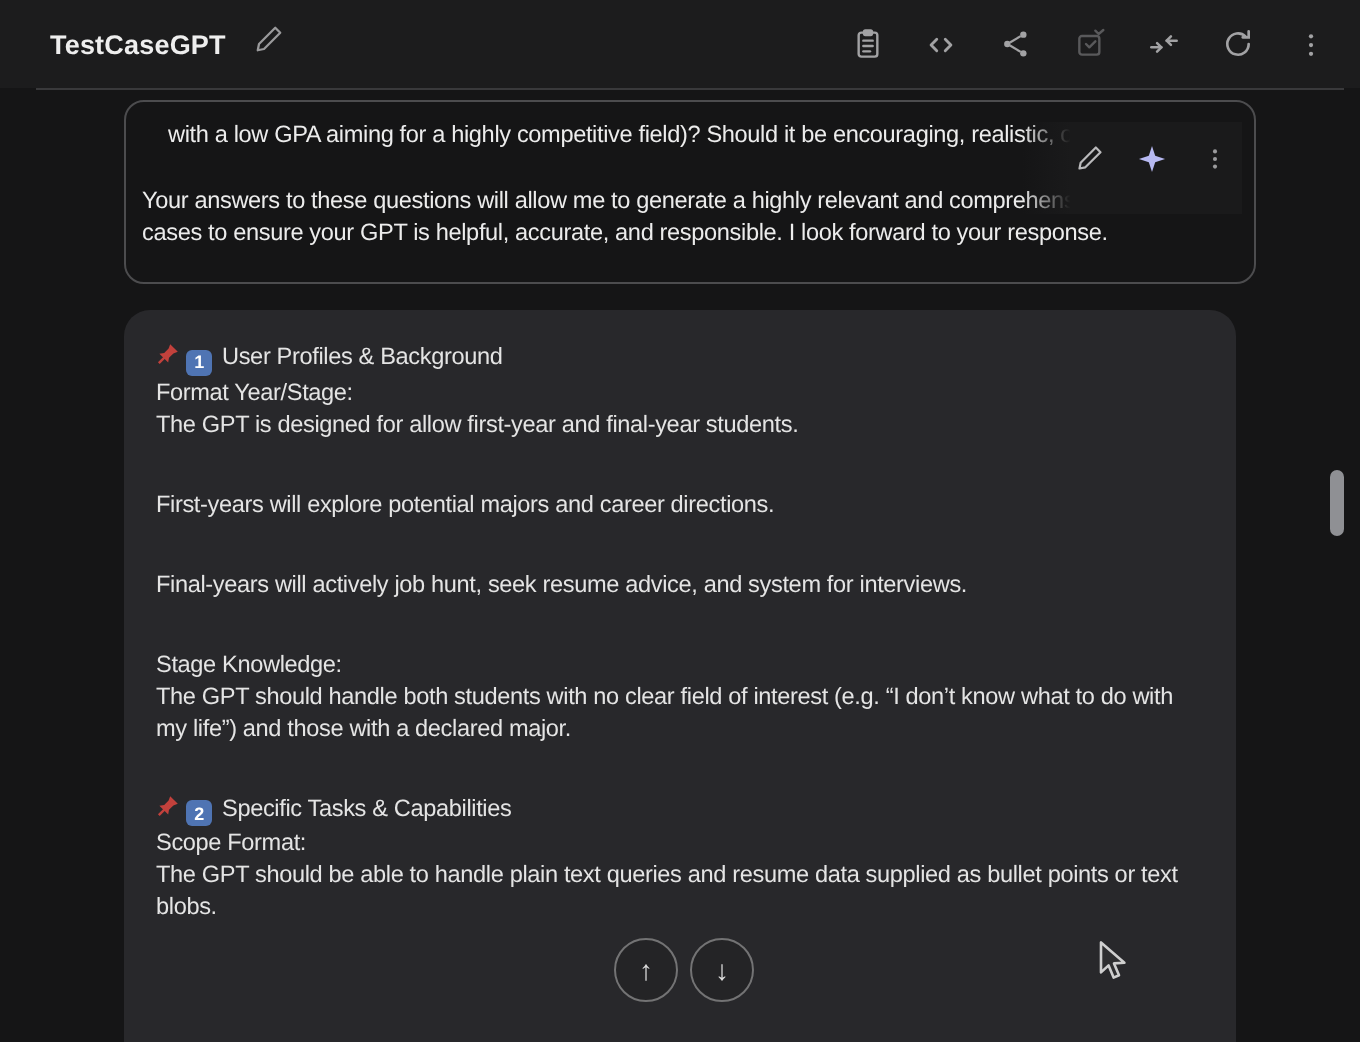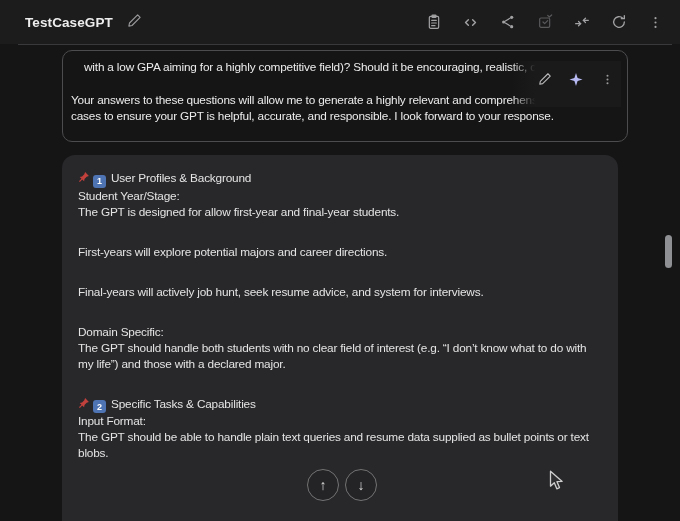--- a/index.html
+++ b/index.html
@@ -167,39 +167,39 @@
     </div>
   </div>
 </div>
 
 <div class="user-card" id="user-card">
     <div class="block">
       <div class="line"><svg class="pin-icon" width="12" height="12" viewBox="0 0 12 12">
           <path d="M7.1 1.1 L10.9 4.9 L8.7 5.7 L6.5 7.9 L6.1 10.3 L1.7 5.9 L4.1 5.5 L6.3 3.3 Z" fill="#c2413c"></path>
           <line x1="4.3" y1="7.7" x2="1.4" y2="10.6" stroke="#c2413c" stroke-width="1.2"></line>
         </svg><span class="keycap" style="background: rgb(79, 116, 179);">1</span><span>User Profiles &amp; Background</span></div>
-      <div class="line"><span>Student Year/Stage:</span></div>
+      <div class="line"><span>Format Year/Stage:</span></div>
       <div class="line"><span>The GPT is designed for allow first-year and final-year students.</span></div>
     </div>
     <div class="block">
       <div class="line"><span>First-years will explore potential majors and career directions.</span></div>
     </div>
     <div class="block">
       <div class="line"><span>Final-years will actively job hunt, seek resume advice, and system for interviews.</span></div>
     </div>
     <div class="block">
-      <div class="line"><span>Domain Specific:</span></div>
+      <div class="line"><span>Stage Knowledge:</span></div>
       <div class="line"><span>The GPT should handle both students with no clear field of interest (e.g. “I don’t know what to do with my life”) and those with a declared major.</span></div>
     </div>
     <div class="block">
       <div class="line"><svg class="pin-icon" width="12" height="12" viewBox="0 0 12 12">
           <path d="M7.1 1.1 L10.9 4.9 L8.7 5.7 L6.5 7.9 L6.1 10.3 L1.7 5.9 L4.1 5.5 L6.3 3.3 Z" fill="#c2413c"></path>
           <line x1="4.3" y1="7.7" x2="1.4" y2="10.6" stroke="#c2413c" stroke-width="1.2"></line>
         </svg><span class="keycap" style="background: rgb(79, 116, 179);">2</span><span>Specific Tasks &amp; Capabilities</span></div>
-      <div class="line"><span>Input Format:</span></div>
+      <div class="line"><span>Scope Format:</span></div>
       <div class="line"><span>The GPT should be able to handle plain text queries and resume data supplied as bullet points or text blobs.</span></div>
     </div>
   </div>
 
 <div class="scroll-btn" id="scroll-up">
   <span>↑</span>
 </div>
 <div class="scroll-btn" id="scroll-down">
   <span>↓</span>
 </div>

